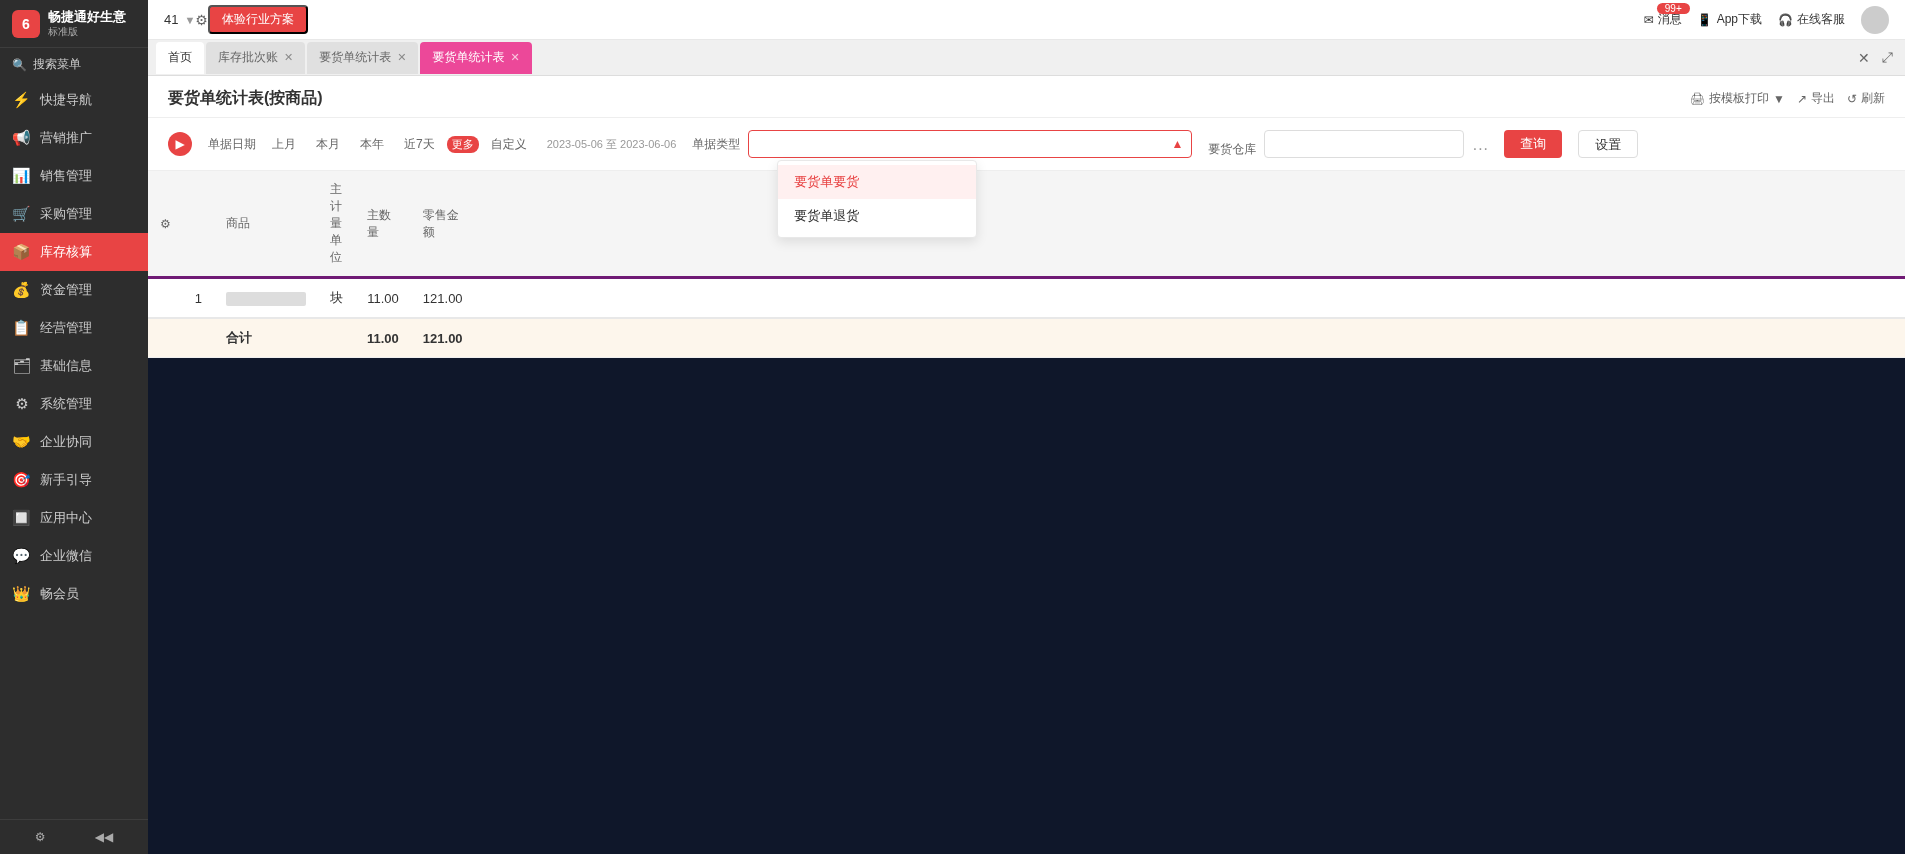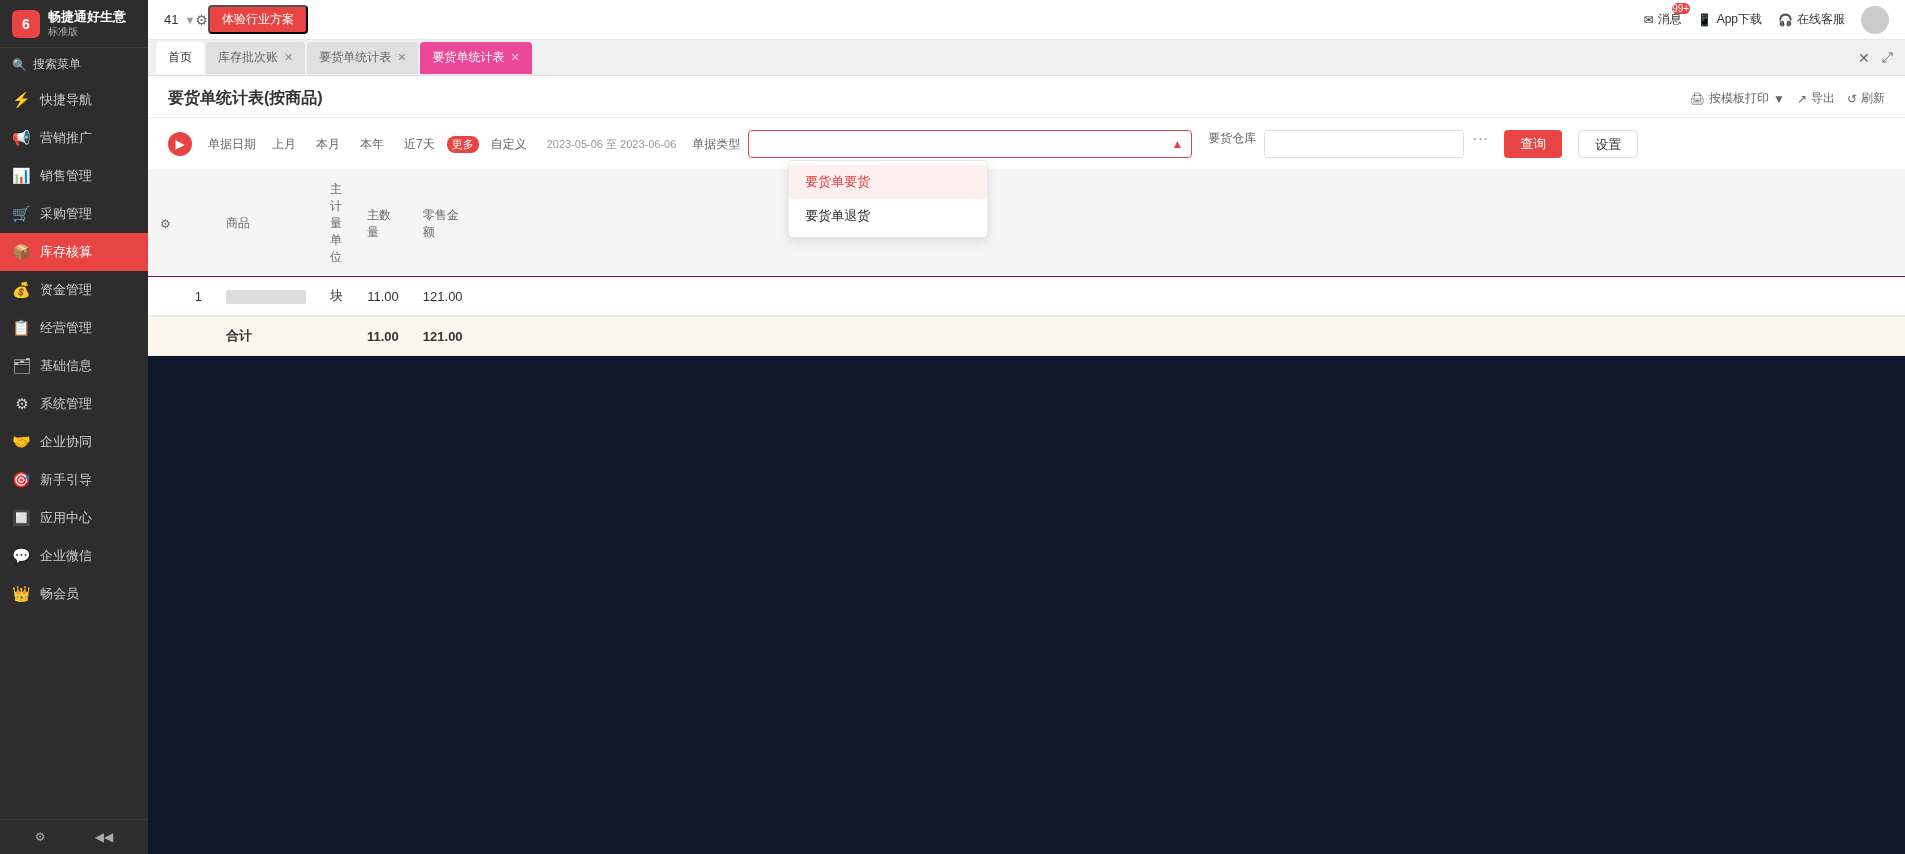--- a/index.html
+++ b/index.html
@@ -70,21 +70,21 @@
     .header-store .chevron { color: #999; font-size: 11px; }
     .header-gear { color: #666; font-size: 14px; cursor: pointer; }
     .header-promo {
       background: #e84444; color: white; padding: 4px 12px; border-radius: 4px;
       font-size: 12px; cursor: pointer;
     }
     .header-right { display: flex; align-items: center; gap: 16px; }
     .header-right .msg-badge { position: relative; display: flex; align-items: center; gap: 4px; color: #333; font-size: 12px; cursor: pointer; }
     .badge-num {
       position: absolute; top: -8px; right: -8px; background: #e84444; color: white;
-      border-radius: 10px; padding: 0 0; font-size: 10px; min-width: 18px; text-align: center;
+      border-radius: 10px; padding: 0 8px; font-size: 10px; min-width: 18px; text-align: center;
     }
     .header-right .icon-btn { display: flex; align-items: center; gap: 4px; color: #333; font-size: 12px; cursor: pointer; }
     .header-avatar { width: 28px; height: 28px; background: #ccc; border-radius: 50%; cursor: pointer; }
 
     
     .tabs-bar {
       height: 36px; background: #f0f0f0; display: flex; align-items: center;
       padding: 0 8px; border-bottom: 1px solid #ddd; flex-shrink: 0; gap: 2px;
     }
     .tab-item {
@@ -131,21 +131,21 @@
       font-size: 11px; cursor: pointer;
     }
     .date-range-text { font-size: 11px; color: #999; margin-left: 4px; }
     .filter-select {
       flex: 1; height: 28px; border: 1px solid #e84444; border-radius: 4px;
       padding: 0 8px; font-size: 12px; color: #333; display: flex; align-items: center;
       justify-content: space-between; cursor: pointer; background: #fff; position: relative;
     }
     .filter-select .chevron-icon { color: #e84444; font-size: 12px; }
 
-    .filter-warehouse-group { display: flex; align-items: flex-start; gap: 8px; }
+    .filter-warehouse-group { display: flex; align-items: flex-end; gap: 8px; }
     .warehouse-label { font-size: 12px; color: #666; }
     .warehouse-select { 
       min-width: 200px; height: 28px; border: 1px solid #ddd; border-radius: 4px;
       padding: 0 8px; font-size: 12px; color: #999; display: flex; align-items: center;
       cursor: pointer; background: #fff;
     }
     .filter-more-btn { color: #999; cursor: pointer; font-size: 16px; }
 
     .btn-query {
       background: #e84444; color: white; padding: 5px 16px; border-radius: 4px;
@@ -167,21 +167,21 @@
     .dropdown-item {
       padding: 8px 16px; font-size: 13px; color: #333; cursor: pointer;
     }
     .dropdown-item.selected { background: #fff0f0; color: #e84444; }
 
     
     .table-container { background: #fff; margin: 0; }
     .data-table { width: 100%; border-collapse: collapse; }
     .data-table th {
       background: #f5f5f5; padding: 10px 12px; text-align: left;
-      font-size: 12px; color: #666; font-weight: normal; border-bottom: 1px solid #701a75;
+      font-size: 12px; color: #666; font-weight: normal; border-bottom: 3px solid #701a75;
     }
     .data-table td {
       padding: 10px 12px; font-size: 13px; color: #333; border-bottom: 1px solid #f0f0f0;
     }
     .data-table td.center { text-align: center; }
     .data-table td.right { text-align: right; }
     .settings-icon-cell { text-align: center; color: #666; }
 
     .row-num { color: #999; text-align: center; }
     .product-name-blur { 
@@ -373,21 +373,21 @@
         <span class="date-range-text">2023-05-06 至 2023-06-06</span>
       </div>
 
       <div class="filter-type-wrapper">
         <span class="filter-label">单据类型</span>
         <div class="filter-select" style="min-width:220px;">
           <span></span>
           <span class="chevron-icon">▲</span>
         </div>
 
-        <div class="dropdown-overlay" style="left: 96px; top: 30px;">
+        <div class="dropdown-overlay" style="left: 85px; top: 30px;">
           <div class="dropdown-menu">
             <div class="dropdown-item selected">要货单要货</div>
             <div class="dropdown-item">要货单退货</div>
           </div>
         </div>
       </div>
 
       <div class="filter-warehouse-group">
         <span class="warehouse-label">要货仓库</span>
         <div class="warehouse-select">

